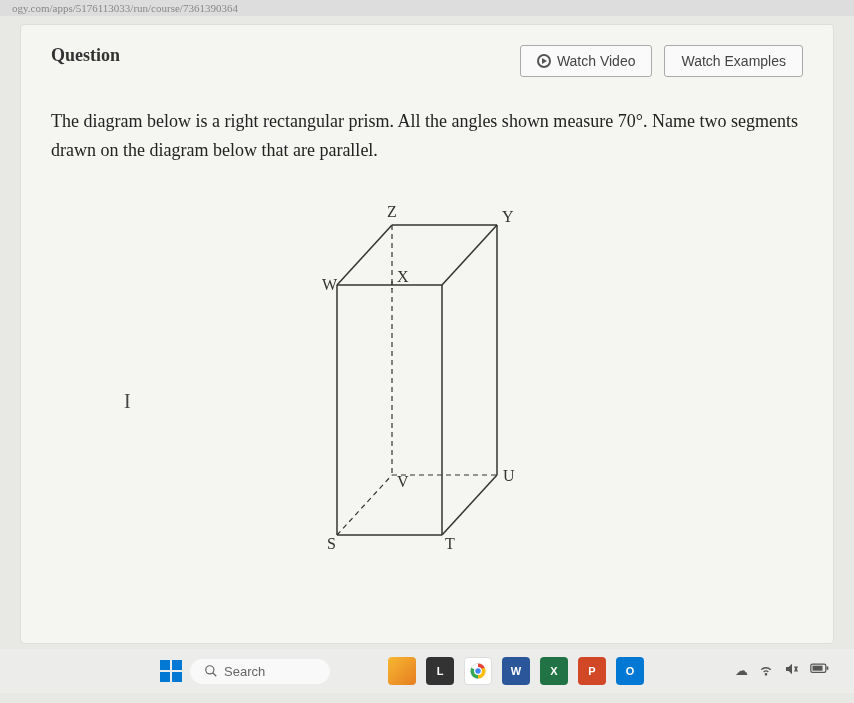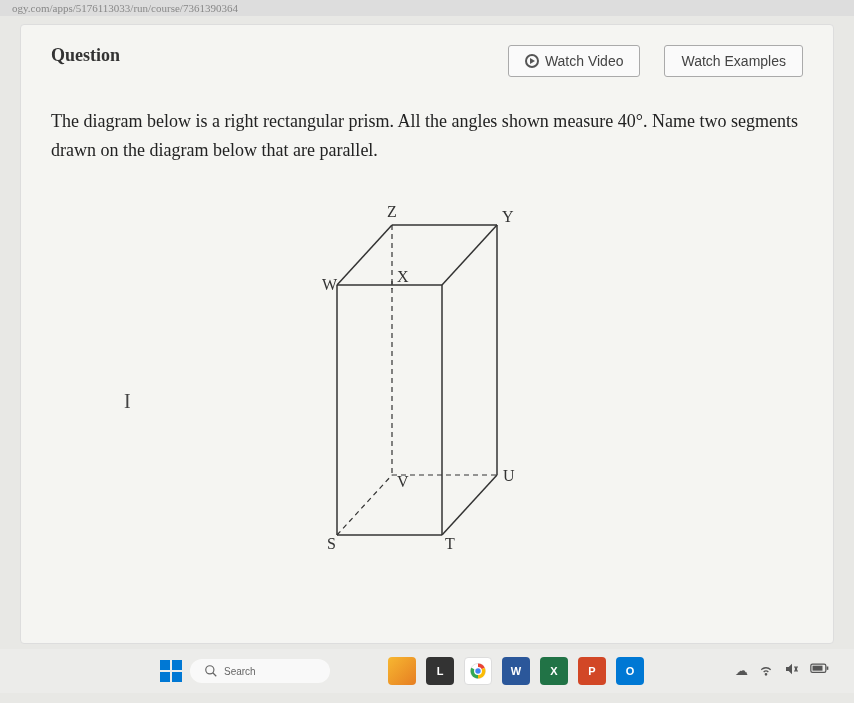--- a/index.html
+++ b/index.html
@@ -49,21 +49,20 @@
       background: #fafafa;
       padding: 7px 16px;
       font-size: 14px;
       color: #444;
       border-radius: 3px;
       cursor: pointer;
       display: flex;
       align-items: center;
       gap: 6px;
       font-family: Arial, sans-serif;
-      margin-left: 12px;
     }
     .play-icon {
       width: 14px;
       height: 14px;
       border: 2px solid #555;
       border-radius: 50%;
       display: inline-flex;
       align-items: center;
       justify-content: center;
     }
@@ -119,21 +118,21 @@
     .win-icon span {
       background: #0078d4;
     }
     .search-box {
       display: flex;
       align-items: center;
       gap: 6px;
       background: rgba(255,255,255,0.7);
       border-radius: 16px;
       padding: 5px 14px;
-      font-size: 10px;
+      font-size: 13px;
       color: #666;
       font-family: Arial, sans-serif;
       width: 140px;
     }
     .task-icons {
       display: flex;
       gap: 10px;
       margin-left: 50px;
     }
     .task-icon {
@@ -178,21 +177,21 @@
       <button class="btn">
         <span class="play-icon"></span>
         <span>Watch Video</span>
       </button>
       <button class="btn">
         <span>Watch Examples</span>
       </button>
     </div>
   </div>
 
-  <div class="prompt-text">The diagram below is a right rectangular prism. All the angles shown measure 40°. Name two segments drawn on the diagram below that are parallel.</div>
+  <div class="prompt-text">The diagram below is a right rectangular prism. All the angles shown measure 70°. Name two segments drawn on the diagram below that are parallel.</div>
 
   <div class="prism-container">
     <svg class="prism-svg" viewBox="0 0 260 380">
       <line x1="40" y1="90" x2="40" y2="340" stroke="#333" stroke-width="1.5"></line>
       <line x1="40" y1="340" x2="145" y2="340" stroke="#333" stroke-width="1.5"></line>
       <line x1="145" y1="340" x2="145" y2="90" stroke="#333" stroke-width="1.5"></line>
       <line x1="40" y1="90" x2="145" y2="90" stroke="#333" stroke-width="1.5"></line>
       <line x1="95" y1="30" x2="200" y2="30" stroke="#333" stroke-width="1.5"></line>
       <line x1="200" y1="30" x2="200" y2="280" stroke="#333" stroke-width="1.5"></line>
       <line x1="40" y1="90" x2="95" y2="30" stroke="#333" stroke-width="1.5"></line>

